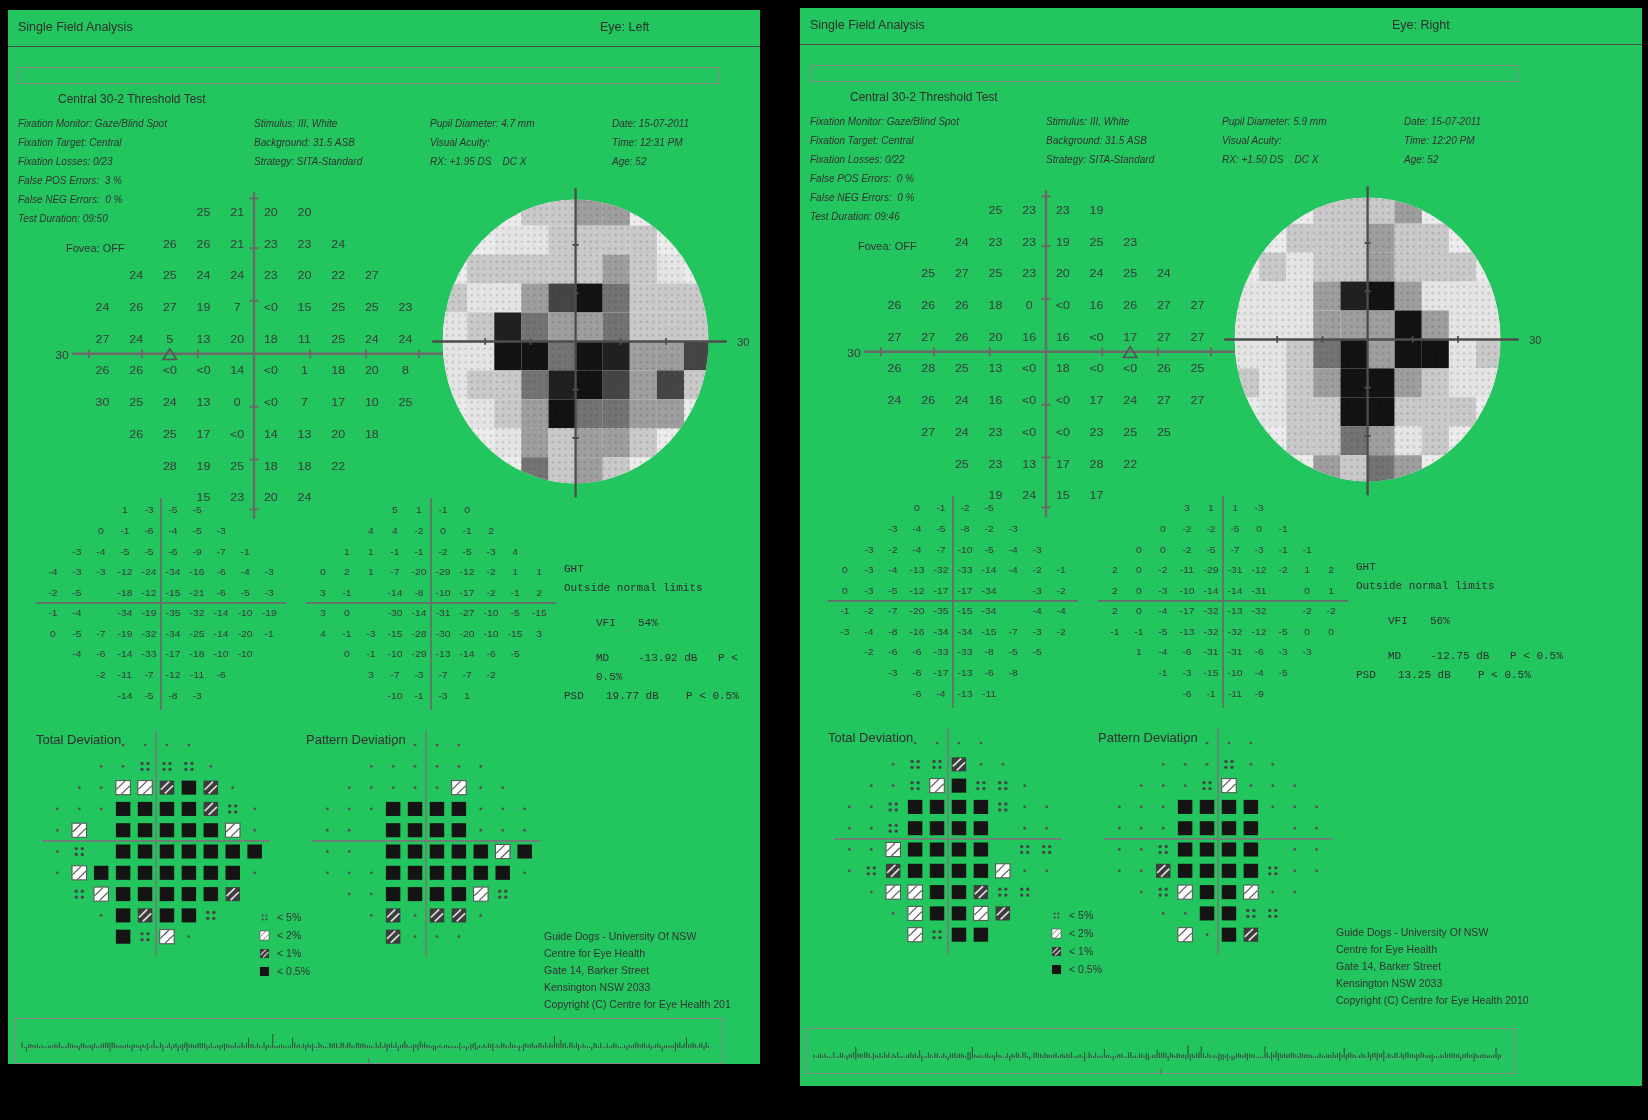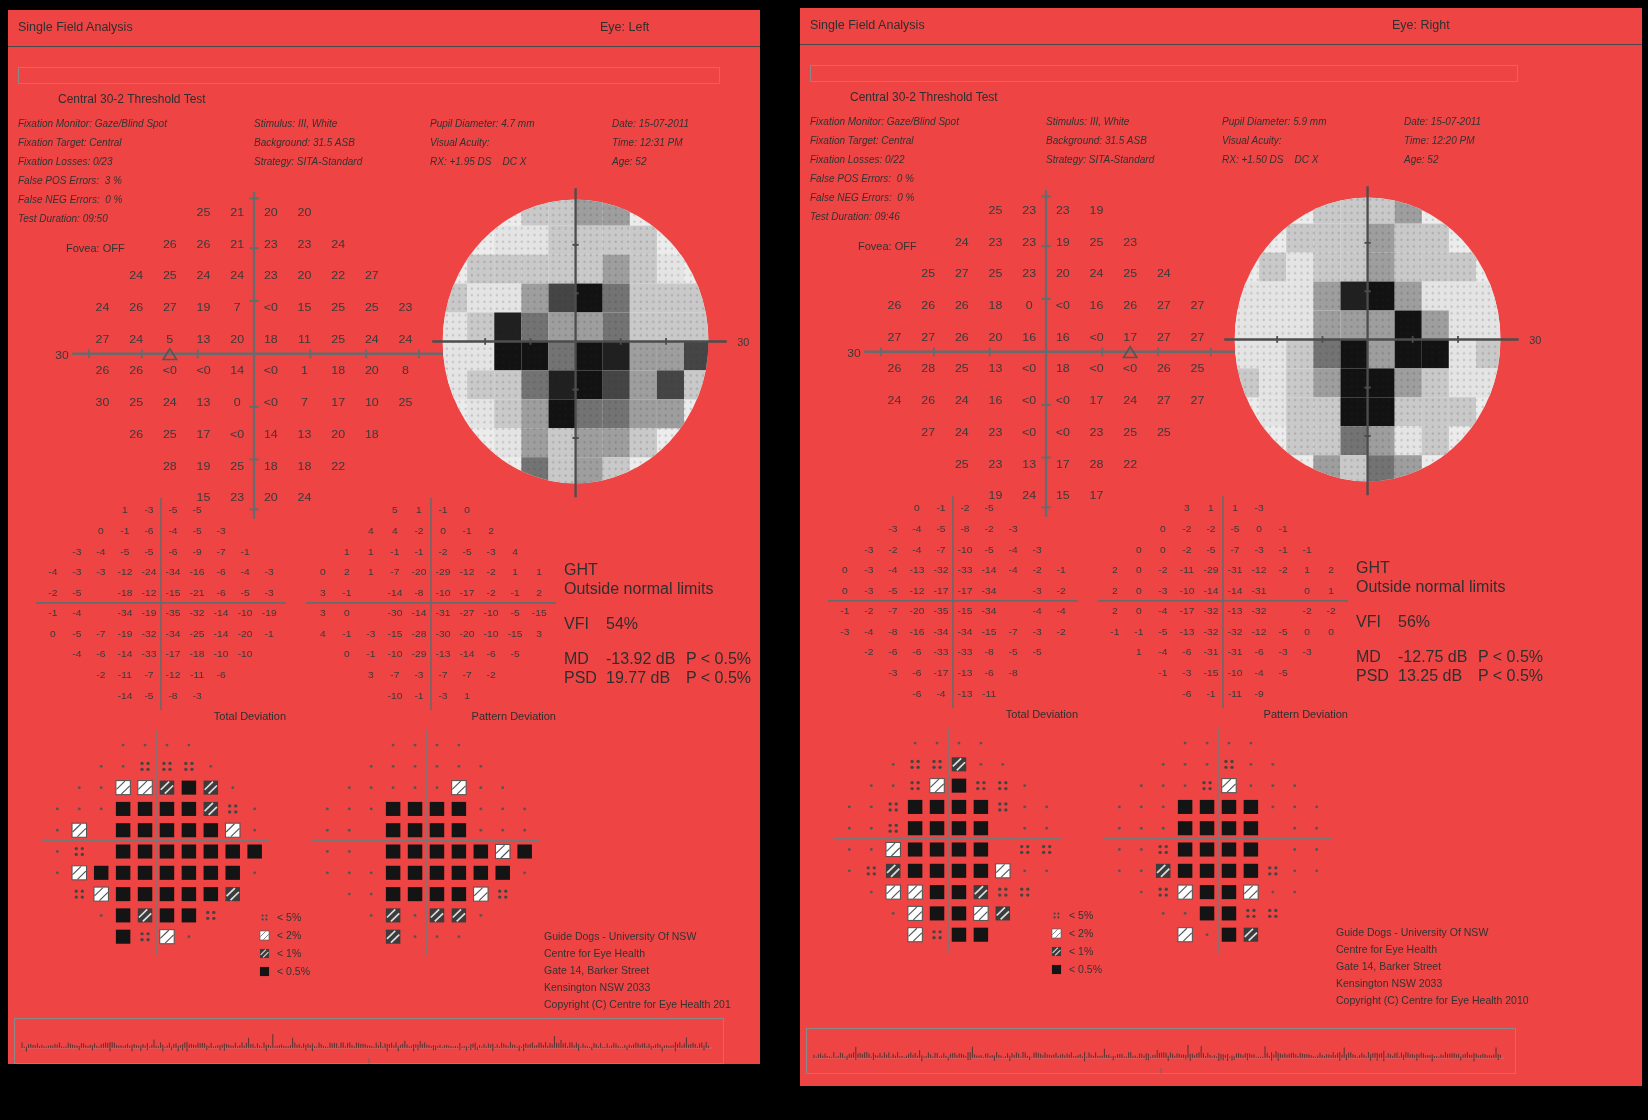--- a/index.html
+++ b/index.html
@@ -1,28 +1,28 @@
 <!DOCTYPE html>
 <html><head>
 <meta charset="utf-8">
 <style>
   html,body{margin:0;padding:0;background:#000;}
   body{width:1648px;height:1120px;position:relative;font-family:"Liberation Sans",sans-serif;color:#333;}
-  .page{position:absolute;background:#ef4444;overflow:hidden;}
+  .page{position:absolute;background:#22c55e;overflow:hidden;}
   .abs{position:absolute;}
   .t12{font-size:12px;color:#2f2f2f;margin-left:40px;}
   .t125{font-size:12.5px;color:#2f2f2f;}
   .t11{font-size:11px;color:#333;padding-left:48px;}
   .hline{border-top:1.6px solid #4a4a4a;height:0;}
   .pstrip{border:1px solid #8a8a8a;}
   .plines div{line-height:19px;font-size:10px;white-space:pre;color:#333;font-style:italic;}
   .ftr div{line-height:17px;font-size:10.5px;color:#333;}
-  .gridlabel{font-size:11px;text-align:right;color:#2f2f2f;}
-  .ght{font-size:16px;color:#2f2f2f;line-height:19px;}
-  .ght .sp{margin-top:16px;}
+  .gridlabel{font-size:13px;text-align:left;color:#2f2f2f;margin-top:22px;}
+  .ght{font-size:11px;color:#2f2f2f;line-height:19px;font-family:Liberation Mono, monospace;}
+  .ght .sp{margin-top:16px;margin-left:32px;}
   .ght .sl{display:inline-block;width:42px;}
   .ght .sv{display:inline-block;width:80px;}
   .leg .lrow{display:flex;align-items:center;height:18px;font-size:10.5px;color:#333;}
   .leg svg{margin-right:6px;}
   svg{display:block;}
 </style>
 </head>
 <body>
 
 <div class="page" style="left:8px;top:10px;width:752px;height:1054px">

